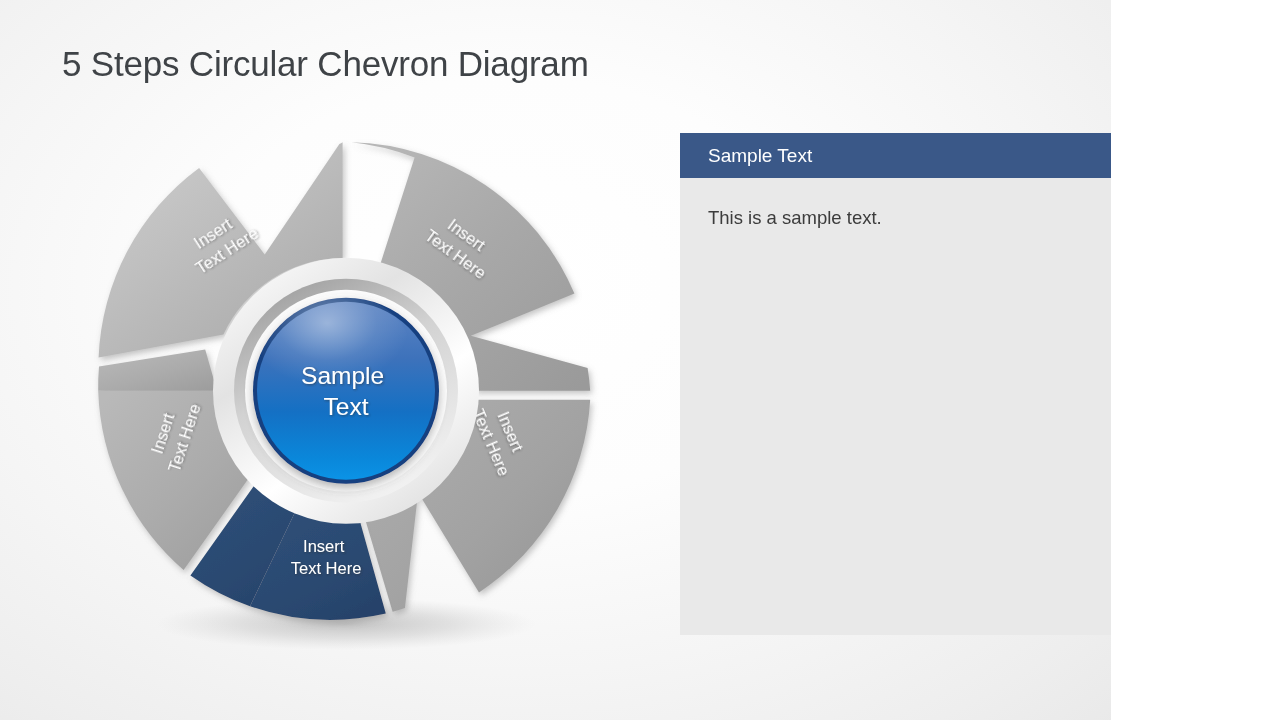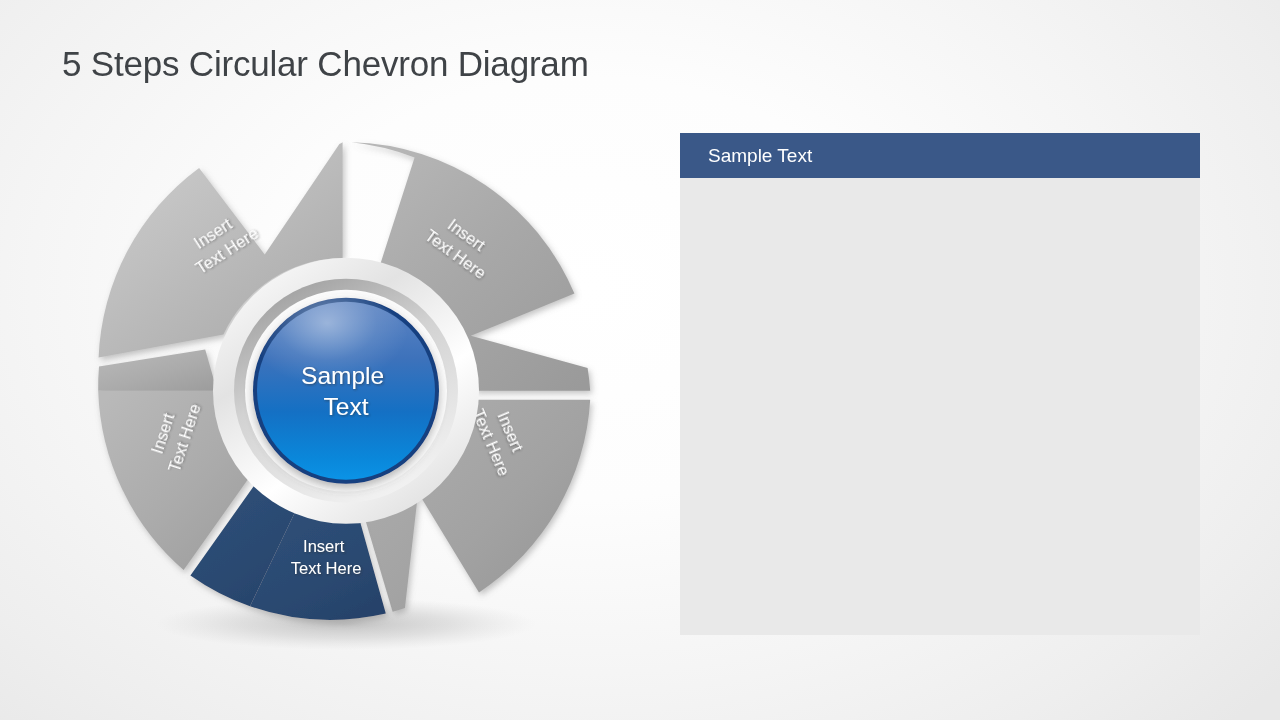--- a/index.html
+++ b/index.html
@@ -9,21 +9,21 @@
   }
   body {
     width: 1280px;
     height: 720px;
     overflow: hidden;
     font-family: "Liberation Sans", sans-serif;
     background: #ffffff;
   }
   #slide {
     position: relative;
-    width: 1280px;
+    width: 1111px;
     height: 720px;
     background:
       radial-gradient(ellipse 900px 620px at 46% 40%,
         #ffffff 0%,
         #fdfdfd 34%,
         #f5f5f5 62%,
         #eeeeee 84%,
         #e8e8e8 100%);
     overflow: hidden;
   }
@@ -278,16 +278,17 @@
         </text>
       </g>
     </svg>
   </div>
 
   <div id="text-panel">
     <div id="panel-header">
       <span id="panel-header-title">Sample Text</span>
     </div>
     <div id="panel-body">
+      <p class="panel-line">This is a sample text.</p>
     </div>
   </div>
 
 </div>
 
 </body></html>

